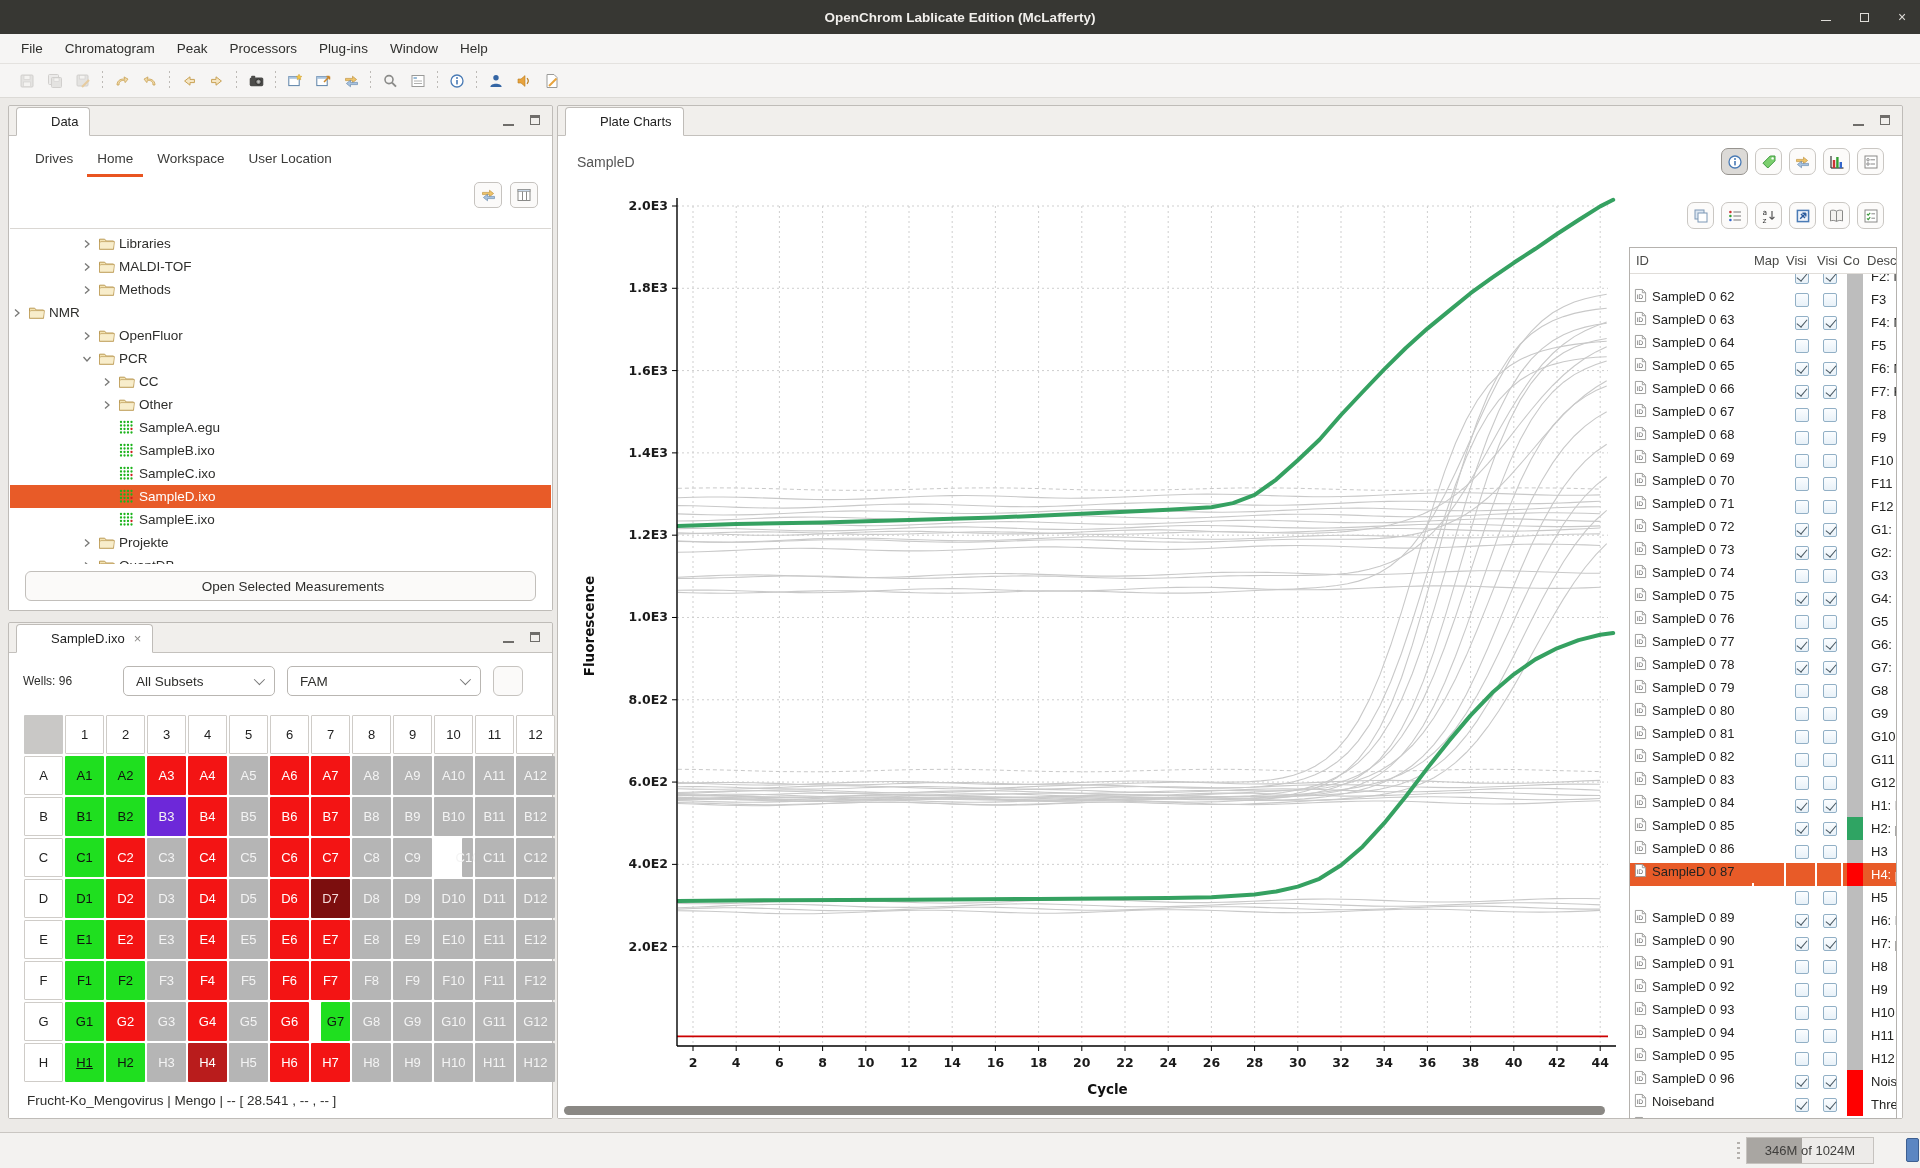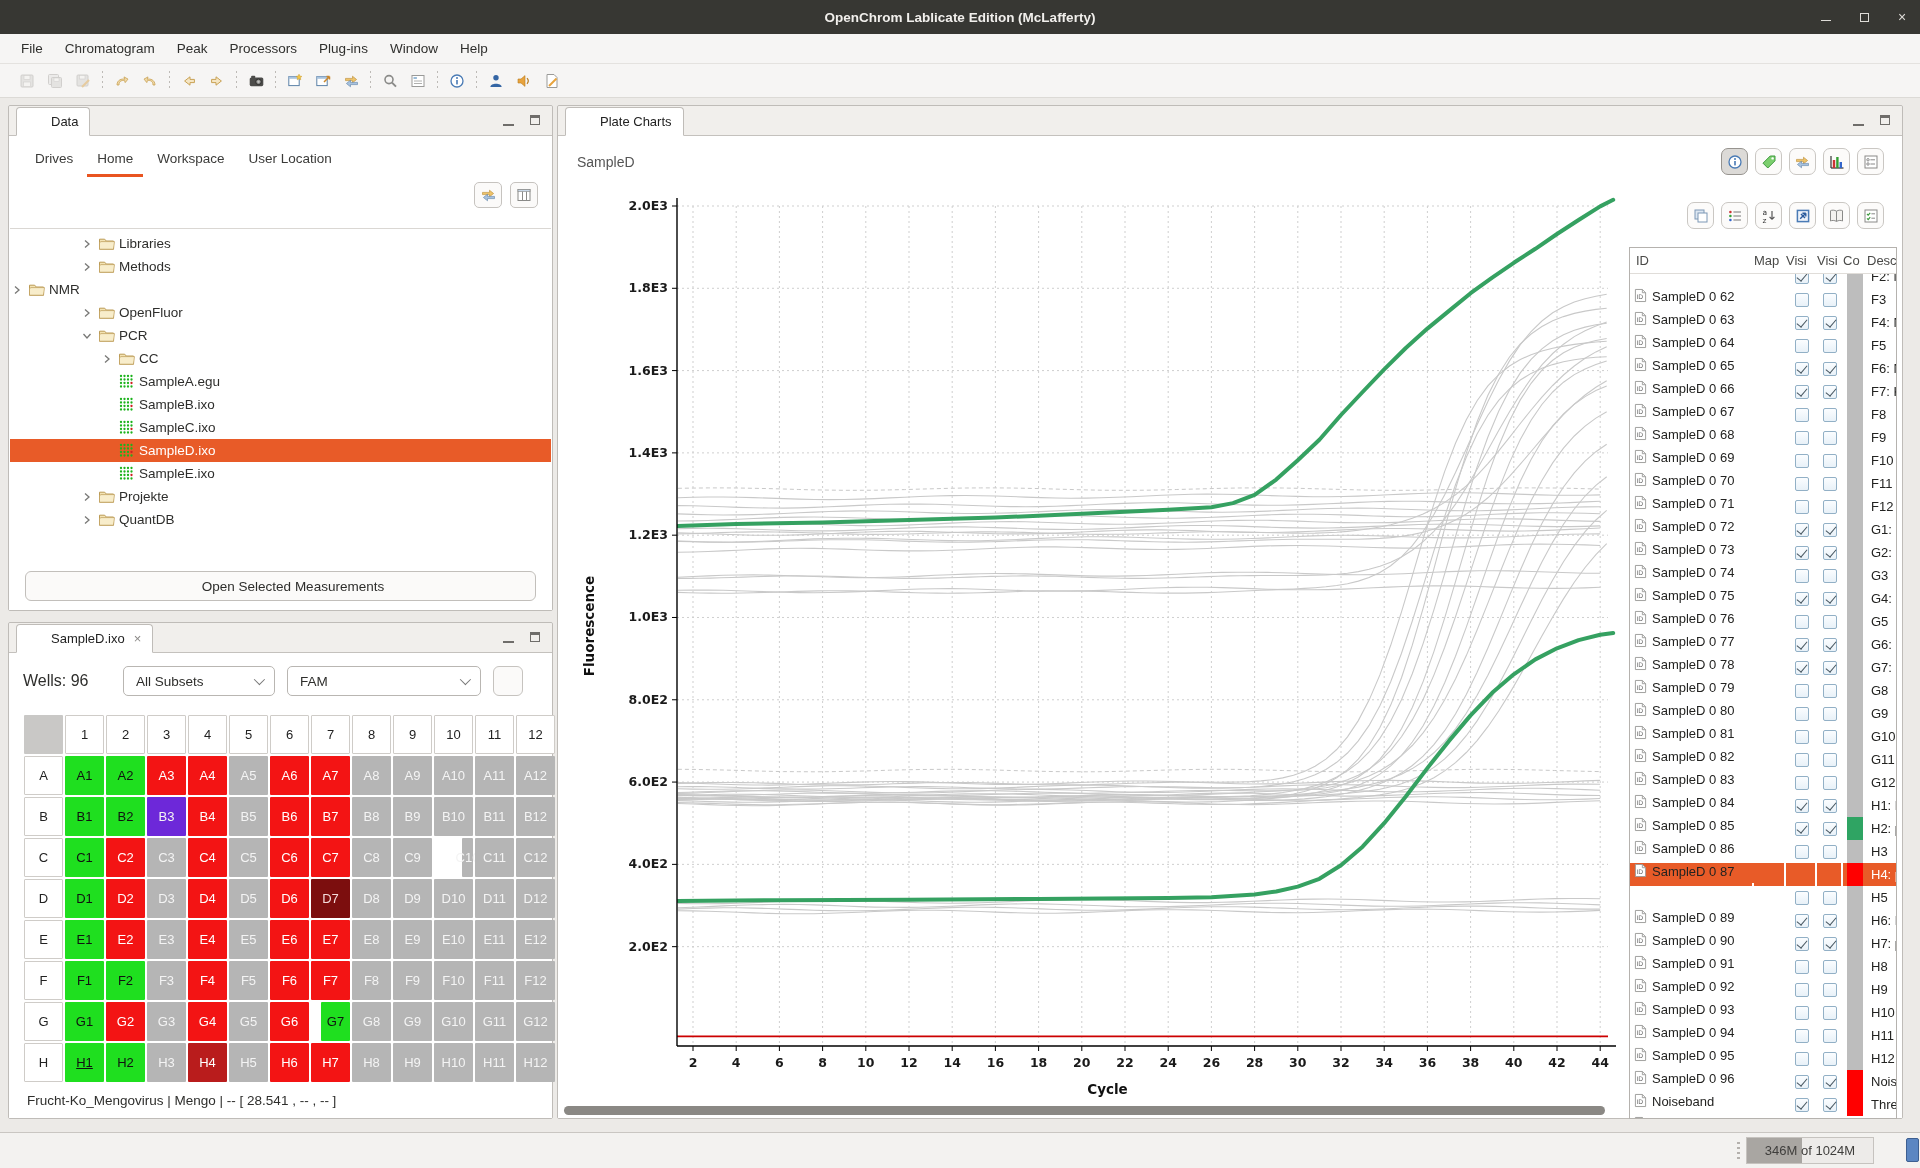--- a/index.html
+++ b/index.html
@@ -56,21 +56,21 @@
   .trow { height:23px; display:flex; align-items:center; gap:4px; font-size:13.5px; color:#2e2e2c; white-space:nowrap; }
   .trow.sel { background:#e85b28; color:#fff; }
   .chevbox { width:14px; height:14px; display:flex; align-items:center; justify-content:center; flex:none; }
   .ticon { width:17px; height:15px; display:flex; align-items:center; justify-content:center; flex:none; }
   .openbtn { position:absolute; left:16px; right:16px; bottom:9px; height:30px; background:#fbfaf9;
     border:1px solid #c2bfbb; border-radius:6px; display:flex; align-items:center; justify-content:center; gap:8px;
     font-size:13.5px; color:#2e2e2c; }
 
   
   .ctrlrow { position:absolute; left:0; top:0; right:0; height:56px; display:flex; align-items:center; padding:0 14px; gap:12px; }
-  .wellslabel { width:88px; font-size:16px; color:#2e2e2c; }
+  .wellslabel { width:88px; font-size:12px; color:#2e2e2c; }
   .selectbox { height:30px; border:1px solid #b9b6b2; border-radius:5px; background:#fff; display:flex;
     align-items:center; padding:0 12px; font-size:13.5px; color:#2e2e2c; position:relative; }
   .selectbox .chev { margin-left:auto; width:8px; height:8px; border-right:1.6px solid #777; border-bottom:1.6px solid #777;
     transform:rotate(45deg) translateY(-2px); }
   .sel-subset { width:152px; }
   .sel-channel { width:194px; }
   .gearbtn { width:30px; height:30px; border:1px solid #c6c3bf; border-radius:6px; background:#fbfaf9;
     display:flex; align-items:center; justify-content:center; }
   .gridwrap { position:absolute; left:15px; top:62px; }
   .plategrid { display:grid; grid-template-columns:repeat(13,39px); grid-auto-rows:39px; gap:2px; }
@@ -346,20 +346,34 @@
             <svg width="10" height="10" viewBox="0 0 10 10">
               <path d="M3 1.5 L7 5 3 8.5" fill="none" stroke="#787876" stroke-width="1.3"></path>
             </svg>
           </span>
           <span class="ticon">
             <svg width="17" height="15" viewBox="0 0 17 15">
               <path d="M1.5 3.2 h5.2 l1.6 1.8 h7.2 V13.2 H1.5 Z" fill="#f3e3b3" stroke="#bb9a55"></path>
               <path d="M1.5 6.6 L3 5.6 h13.5 L15.5 13.2 H1.5 Z" fill="#f8edcb" stroke="#bb9a55" stroke-width=".7"></path>
             </svg>
           </span>
+          <span>MALDI-TOF</span>
+        </div>
+        <div class="trow" style="padding-left: 70px;">
+          <span class="chevbox">
+            <svg width="10" height="10" viewBox="0 0 10 10">
+              <path d="M3 1.5 L7 5 3 8.5" fill="none" stroke="#787876" stroke-width="1.3"></path>
+            </svg>
+          </span>
+          <span class="ticon">
+            <svg width="17" height="15" viewBox="0 0 17 15">
+              <path d="M1.5 3.2 h5.2 l1.6 1.8 h7.2 V13.2 H1.5 Z" fill="#f3e3b3" stroke="#bb9a55"></path>
+              <path d="M1.5 6.6 L3 5.6 h13.5 L15.5 13.2 H1.5 Z" fill="#f8edcb" stroke="#bb9a55" stroke-width=".7"></path>
+            </svg>
+          </span>
           <span>Methods</span>
         </div>
         <div class="trow" style="">
           <span class="chevbox">
             <svg width="10" height="10" viewBox="0 0 10 10">
               <path d="M3 1.5 L7 5 3 8.5" fill="none" stroke="#787876" stroke-width="1.3"></path>
             </svg>
           </span>
           <span class="ticon">
             <svg width="17" height="15" viewBox="0 0 17 15">
@@ -403,20 +417,34 @@
               <path d="M3 1.5 L7 5 3 8.5" fill="none" stroke="#787876" stroke-width="1.3"></path>
             </svg>
           </span>
           <span class="ticon">
             <svg width="17" height="15" viewBox="0 0 17 15">
               <path d="M1.5 3.2 h5.2 l1.6 1.8 h7.2 V13.2 H1.5 Z" fill="#f3e3b3" stroke="#bb9a55"></path>
               <path d="M1.5 6.6 L3 5.6 h13.5 L15.5 13.2 H1.5 Z" fill="#f8edcb" stroke="#bb9a55" stroke-width=".7"></path>
             </svg>
           </span>
           <span>CC</span>
+        </div>
+        <div class="trow" style="padding-left: 90px;">
+          <span class="chevbox">
+            <svg width="10" height="10" viewBox="0 0 10 10">
+              <path d="M3 1.5 L7 5 3 8.5" fill="none" stroke="#787876" stroke-width="1.3"></path>
+            </svg>
+          </span>
+          <span class="ticon">
+            <svg width="17" height="15" viewBox="0 0 17 15">
+              <path d="M1.5 3.2 h5.2 l1.6 1.8 h7.2 V13.2 H1.5 Z" fill="#f3e3b3" stroke="#bb9a55"></path>
+              <path d="M1.5 6.6 L3 5.6 h13.5 L15.5 13.2 H1.5 Z" fill="#f8edcb" stroke="#bb9a55" stroke-width=".7"></path>
+            </svg>
+          </span>
+          <span>Other</span>
         </div>
         <div class="trow" style="padding-left: 90px;">
           <span class="chevbox"></span>
           <span class="ticon">
             <svg width="15" height="15" viewBox="0 0 15 15">
               <circle cx="2" cy="2" r="1.15" fill="#1db31d"></circle>
               <circle cx="5.5" cy="2" r="1.15" fill="#1db31d"></circle>
               <circle cx="9" cy="2" r="1.15" fill="#1db31d"></circle>
               <circle cx="12.5" cy="2" r="1.15" fill="#1db31d"></circle>
               <circle cx="2" cy="5.5" r="1.15" fill="#1db31d"></circle>

